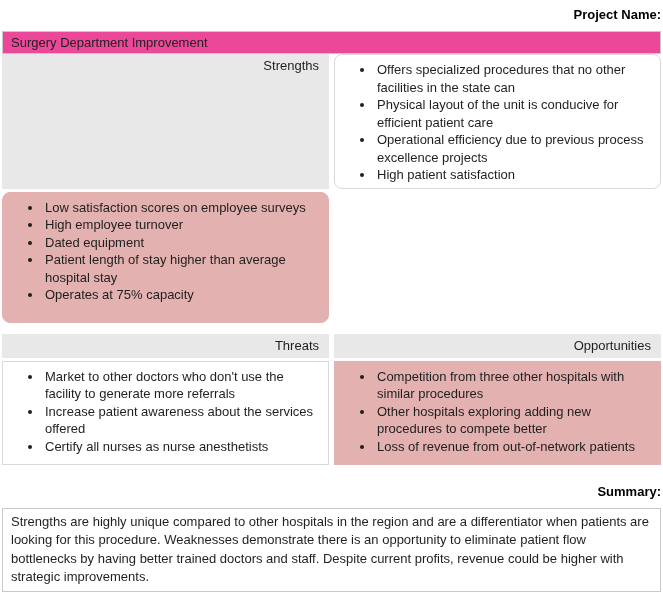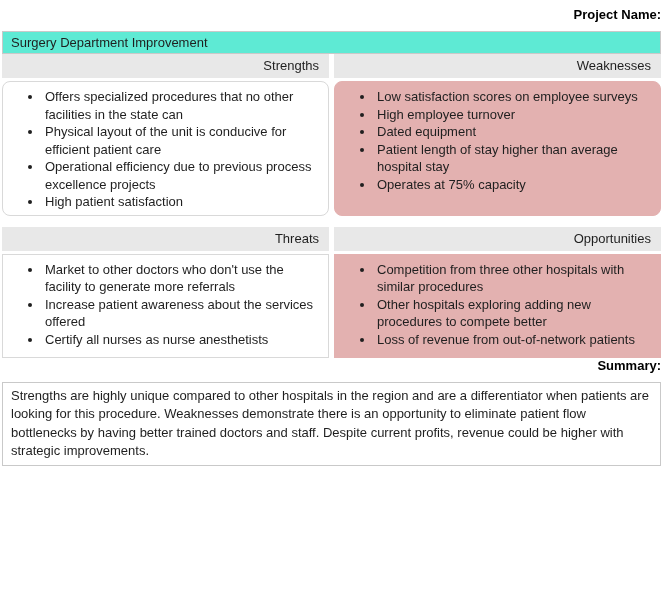--- a/index.html
+++ b/index.html
@@ -18,21 +18,21 @@
     color:var(--text-dark);
   }
   .page{padding:7px 2px 0 2px;}
 
   .field-label{
     font-size:13px;font-weight:bold;color:#000;
     margin:0 0 9px 3px;line-height:15px;text-align:right;
   }
   .text-input{
     display:block;width:100%;height:23px;
-    border:1px solid var(--border-gray);background:#5eead4;
+    border:1px solid var(--border-gray);background:#ec4899;
     font-family:"Liberation Sans","DejaVu Sans",sans-serif;
     font-size:13px;color:var(--text-dark);padding:0 8px;outline:none;
   }
   .prepared-row{display:flex;margin-top:24px;}
   .prepared-col-left{width:428px;margin-right:31px;flex:none;}
   .prepared-col-right{flex:1;}
 
   .swot-title{
     font-size:18px;font-weight:400;color:var(--accent-red);
     margin:25px 0 9px 3px;line-height:21px;
@@ -51,21 +51,21 @@
   .swot-content-cell{
     padding:6px 6px 4px 6px;font-size:13px;line-height:17.5px;
   }
   .cell-plain{background:#fff;border:1px solid var(--cell-border);}
   .cell-highlight{background:var(--highlight-pink);border:1px solid var(--highlight-pink);}
   .row1-cell{min-height:131px;border-radius:8px;}
   .row2-cell{min-height:104px;}
   .swot-list{list-style:disc outside;padding-left:34px;margin:0;}
   .swot-list li{padding-left:2px;}
 
-  .summary-label{}
+  .summary-label{margin-top:19px;}
   .summary-box{
     width:100%;min-height:82px;
     border:1px solid var(--border-gray);background:#fff;
     font-size:13px;line-height:18.5px;color:var(--text-dark);
     padding:4px 8px;
   }
 </style>
 </head>
 <body>
 
@@ -73,21 +73,20 @@
 
   <div class="field-block">
     <div class="field-label">Project Name:</div>
     <input class="text-input" type="text" value="Surgery Department Improvement" style="">
   </div>
 
 
 
   <div class="swot-group swot-group-1">
     <div class="swot-header-cell">Strengths</div>
-    <div class="swot-header-cell">Weaknesses</div>
 
     <div class="swot-content-cell cell-plain row1-cell">
       <ul class="swot-list">
           <li>Offers specialized procedures that no other facilities in the state can</li>
           <li>Physical layout of the unit is conducive for efficient patient care</li>
           <li>Operational efficiency due to previous process excellence projects</li>
           <li>High patient satisfaction</li>
         </ul>
     </div>
     <div class="swot-content-cell cell-highlight row1-cell">

